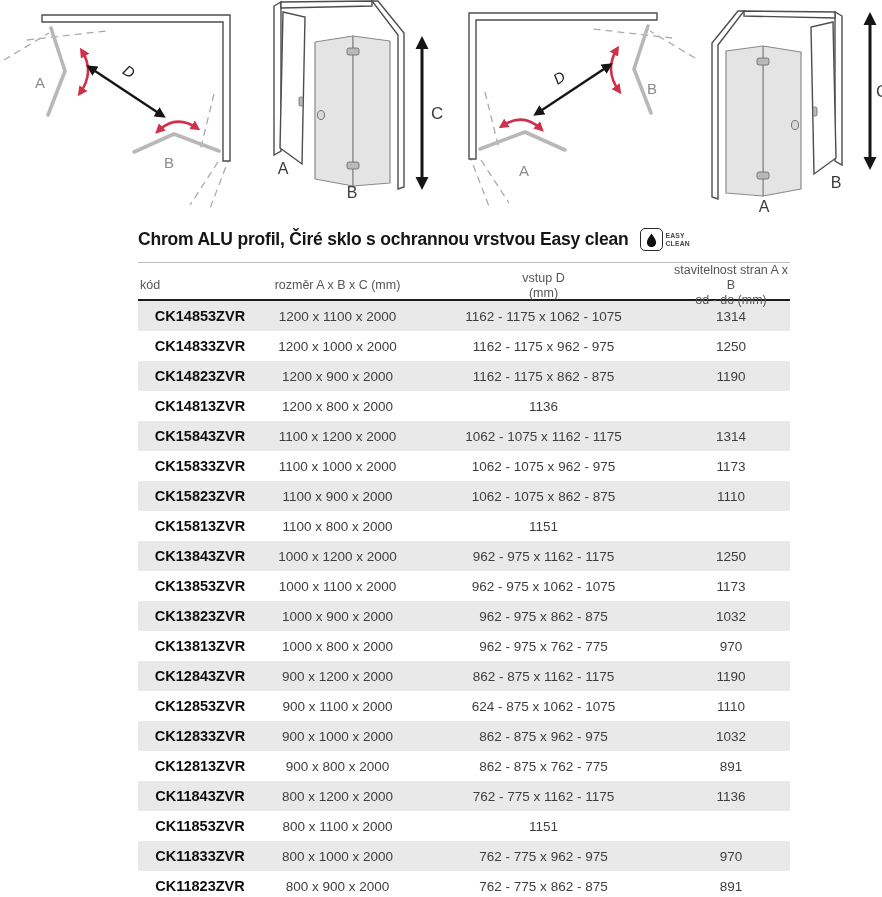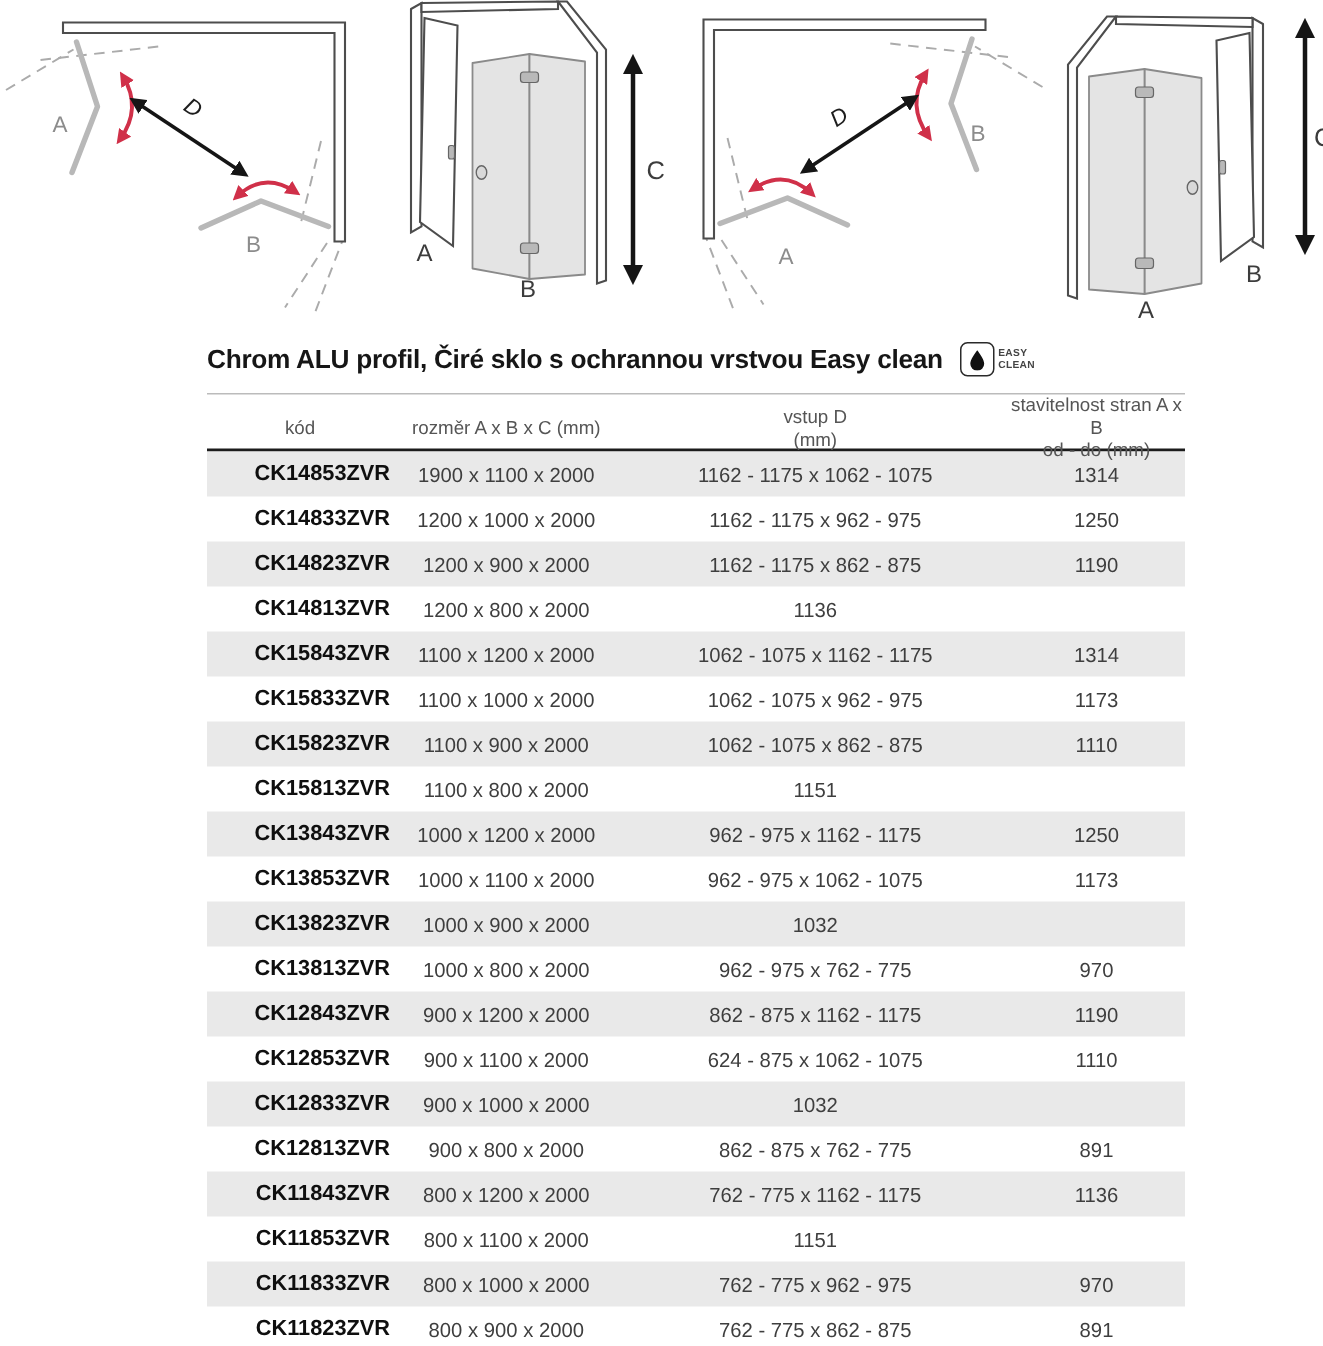--- a/index.html
+++ b/index.html
@@ -33,26 +33,26 @@
     display:inline-flex;align-items:center;justify-content:center;background:#fff;}
   .badge-text{display:flex;flex-direction:column;line-height:1.05;font-size:6.8px;
     font-weight:700;color:#444;letter-spacing:.2px;}
   
   .spec-table{position:absolute;left:138px;top:262px;width:652px;}
   .thead{display:grid;grid-template-columns:122px 155px 257px 118px;align-items:center;
     height:36px;border-top:1px solid var(--header-rule-light,#bbb);
     border-bottom:2.5px solid var(--header-rule-dark,#1c1c1c);
     color:#555;font-size:12.5px;line-height:1.2;}
   .th{text-align:center;}
-  .th-code{text-align:center;padding-left:2px;}
+  .th-code{text-align:left;padding-left:2px;}
   .row{display:grid;grid-template-columns:122px 155px 257px 118px;align-items:center;height:30px;
     font-size:13.5px;color:#3e3e3e;}
   .row:nth-child(odd){background:var(--row-stripe,#e9e9e9);}
   .cell{text-align:center;white-space:nowrap;}
-  .cell-code{text-align:right;padding-left:2px;font-weight:700;font-size:14.5px;color:#0f0f0f;}
+  .cell-code{text-align:center;padding-left:2px;font-weight:700;font-size:14.5px;color:#0f0f0f;}
 </style>
 </head>
 <body>
 
 <svg class="diag" style="left:2px;top:4px" width="240" height="220" viewBox="0 0 240 220">
   <defs>
     <marker id="ab1" viewBox="0 0 10 10" refX="7" refY="5" markerWidth="4.6" markerHeight="4.6" orient="auto-start-reverse">
         <path d="M0,0 L10,5 L0,10 Z" class="mk-black"></path>
       </marker>
     <marker id="ar1" viewBox="0 0 10 10" refX="6" refY="5" markerWidth="3.8" markerHeight="3.8" orient="auto-start-reverse">
@@ -176,21 +176,21 @@
       <div>(mm)</div>
     </div>
     <div class="th">
       <div>stavitelnost stran A x B</div>
       <div>od - do (mm)</div>
     </div>
   </div>
   <div id="rows">
       <div class="row">
         <div class="cell cell-code">CK14853ZVR</div>
-        <div class="cell cell-size">1900 x 1100 x 2000</div>
+        <div class="cell cell-size">1200 x 1100 x 2000</div>
         <div class="cell cell-adjust">1162 - 1175 x 1062 - 1075</div>
         <div class="cell cell-entry">1314</div>
       </div>
       <div class="row">
         <div class="cell cell-code">CK14833ZVR</div>
         <div class="cell cell-size">1200 x 1000 x 2000</div>
         <div class="cell cell-adjust">1162 - 1175 x 962 - 975</div>
         <div class="cell cell-entry">1250</div>
       </div>
       <div class="row">
@@ -235,20 +235,21 @@
       </div>
       <div class="row">
         <div class="cell cell-code">CK13853ZVR</div>
         <div class="cell cell-size">1000 x 1100 x 2000</div>
         <div class="cell cell-adjust">962 - 975 x 1062 - 1075</div>
         <div class="cell cell-entry">1173</div>
       </div>
       <div class="row">
         <div class="cell cell-code">CK13823ZVR</div>
         <div class="cell cell-size">1000 x 900 x 2000</div>
+        <div class="cell cell-adjust">962 - 975 x 862 - 875</div>
         <div class="cell cell-entry">1032</div>
       </div>
       <div class="row">
         <div class="cell cell-code">CK13813ZVR</div>
         <div class="cell cell-size">1000 x 800 x 2000</div>
         <div class="cell cell-adjust">962 - 975 x 762 - 775</div>
         <div class="cell cell-entry">970</div>
       </div>
       <div class="row">
         <div class="cell cell-code">CK12843ZVR</div>
@@ -258,20 +259,21 @@
       </div>
       <div class="row">
         <div class="cell cell-code">CK12853ZVR</div>
         <div class="cell cell-size">900 x 1100 x 2000</div>
         <div class="cell cell-adjust">624 - 875 x 1062 - 1075</div>
         <div class="cell cell-entry">1110</div>
       </div>
       <div class="row">
         <div class="cell cell-code">CK12833ZVR</div>
         <div class="cell cell-size">900 x 1000 x 2000</div>
+        <div class="cell cell-adjust">862 - 875 x 962 - 975</div>
         <div class="cell cell-entry">1032</div>
       </div>
       <div class="row">
         <div class="cell cell-code">CK12813ZVR</div>
         <div class="cell cell-size">900 x 800 x 2000</div>
         <div class="cell cell-adjust">862 - 875 x 762 - 775</div>
         <div class="cell cell-entry">891</div>
       </div>
       <div class="row">
         <div class="cell cell-code">CK11843ZVR</div>

